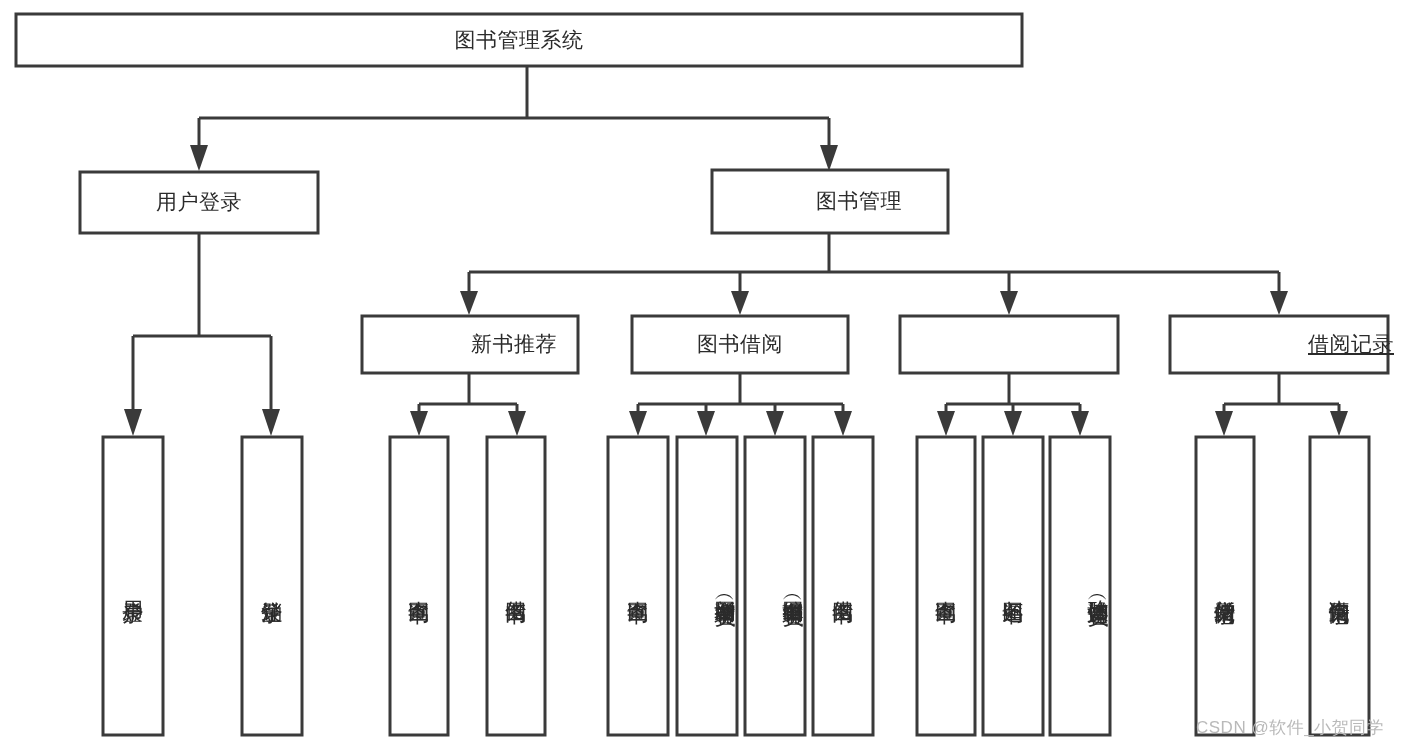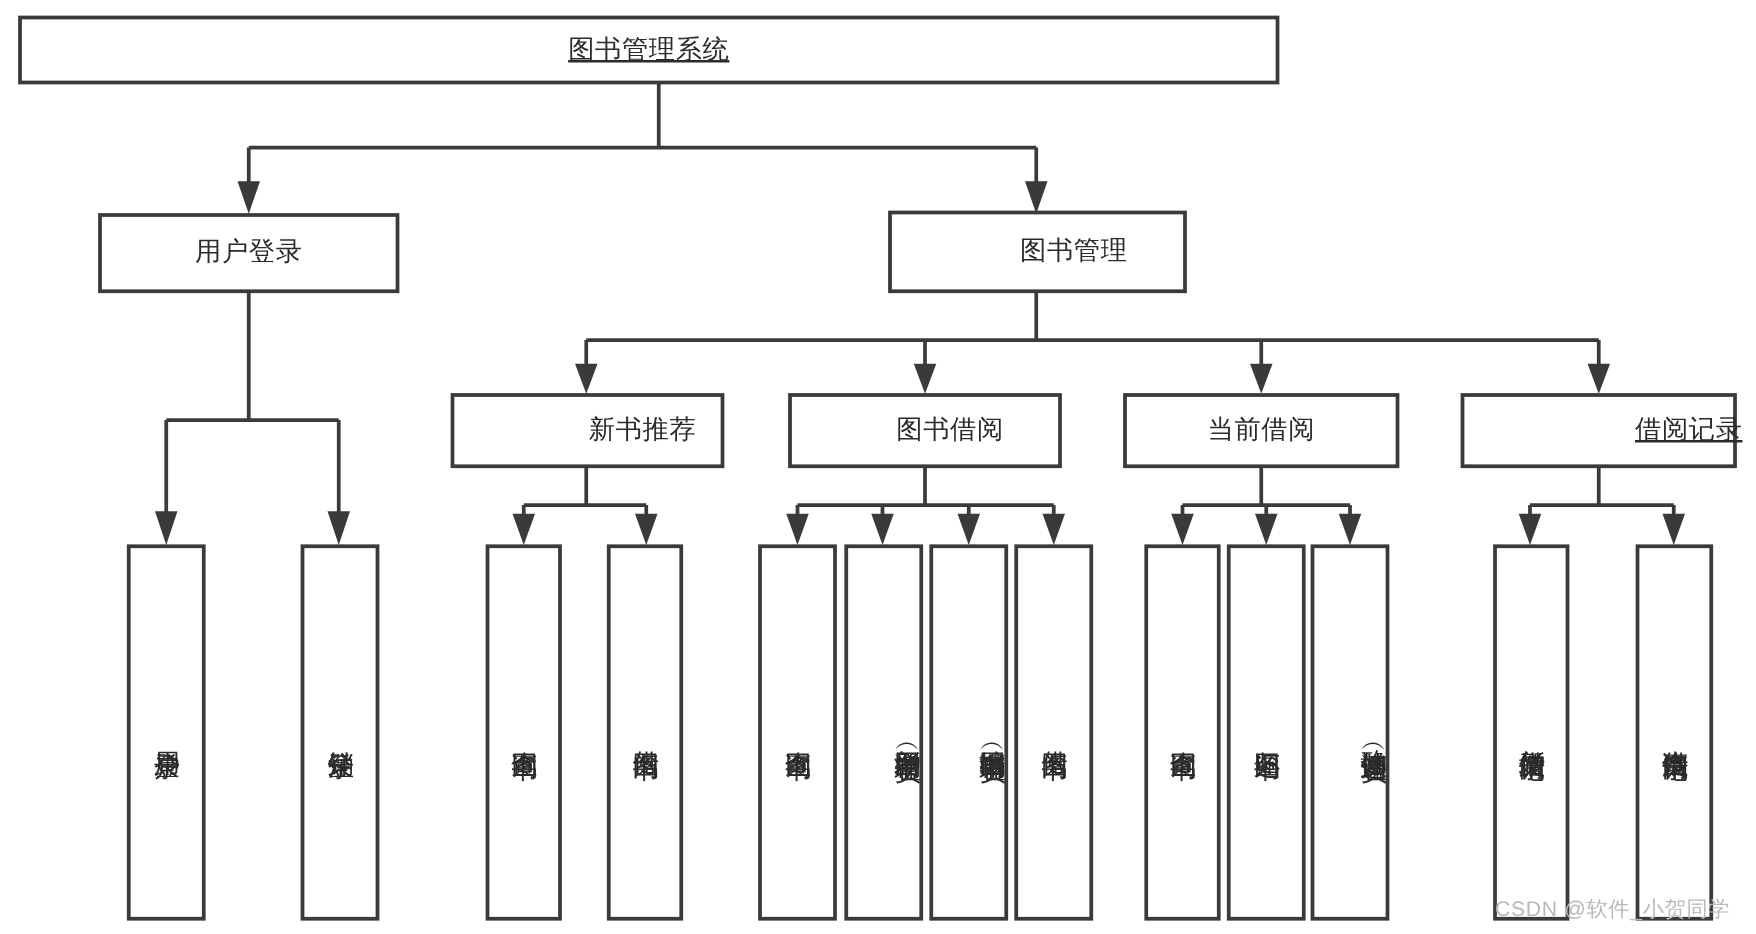--- a/index.html
+++ b/index.html
@@ -181,28 +181,27 @@
 
     <rect class="node-box" x="917" y="437" width="58" height="298"></rect>
     <rect class="node-box" x="983" y="437" width="60" height="298"></rect>
     <rect class="node-box" x="1050" y="437" width="60" height="298"></rect>
 
     <rect class="node-box" x="1196" y="437" width="58" height="298"></rect>
     <rect class="node-box" x="1310" y="437" width="59" height="298"></rect>
 
   </svg>
 
-  <div class="node-label-h" style="left:16px; top:14px; width:1006px; height:52px;text-decoration:underline;">图书管理系统</div>
+  <div class="node-label-h" style="left:16px; top:14px; width:1006px; height:52px;">图书管理系统</div>
 
   <div class="node-label-h" style="left:80px; top:172px; width:238px; height:61px;">用户登录</div>
   <div class="node-label-h" style="left:712px; top:170px; width:236px; height:63px;padding-left:29px;">图书管理</div>
 
   <div class="node-label-h" style="left:362px; top:316px; width:216px; height:57px;padding-left:44px;">新书推荐</div>
-  <div class="node-label-h" style="left:652px; top:316px; width:216px; height:57px;border-radius:17px;">图书借阅</div>
-  <div class="node-label-h" style="left:900px; top:316px; width:218px; height:57px;">当前借阅</div>
+  <div class="node-label-h" style="left:632px; top:316px; width:216px; height:57px;border-radius:17px;">图书借阅</div>
   <div class="node-label-h" style="left:1228px; top:316px; width:246px; height:57px;text-decoration:underline;">借阅记录</div>
 
   <div class="node-label-v centered" style="left:103px; top:437px; width:60px; height:298px;">用户登录</div>
   <div class="node-label-v centered" style="left:242px; top:437px; width:60px; height:298px;">注销登录</div>
 
   <div class="node-label-v centered" style="left:390px; top:437px; width:58px; height:298px;">查询图书</div>
   <div class="node-label-v centered" style="left:487px; top:437px; width:58px; height:298px;">借阅图书</div>
 
   <div class="node-label-v centered" style="left:608px; top:437px; width:60px; height:298px;">查询图书</div>
   <div class="node-label-v" style="left:677px; top:441px; width:60px; height:292px;">新增图书（管理员）</div>

